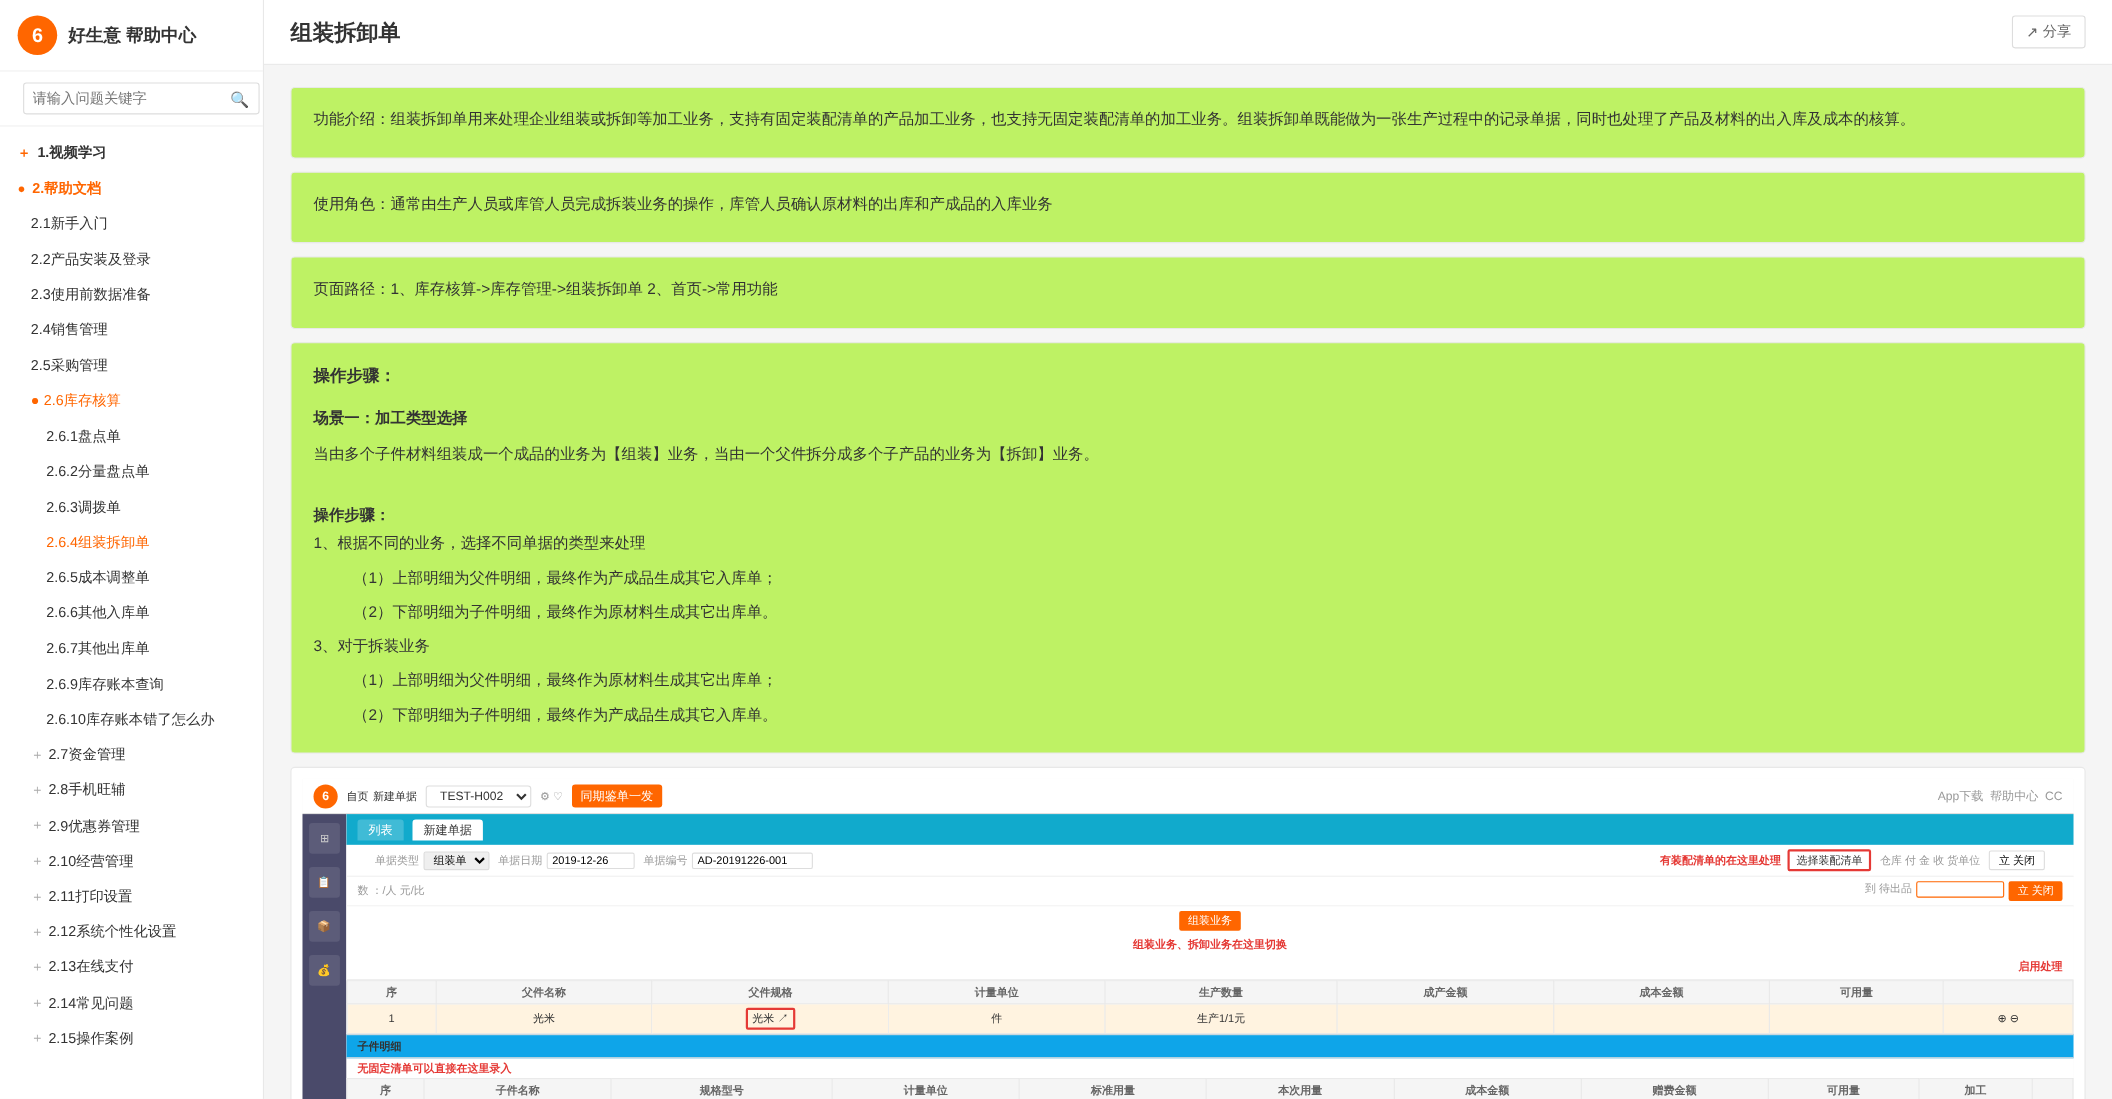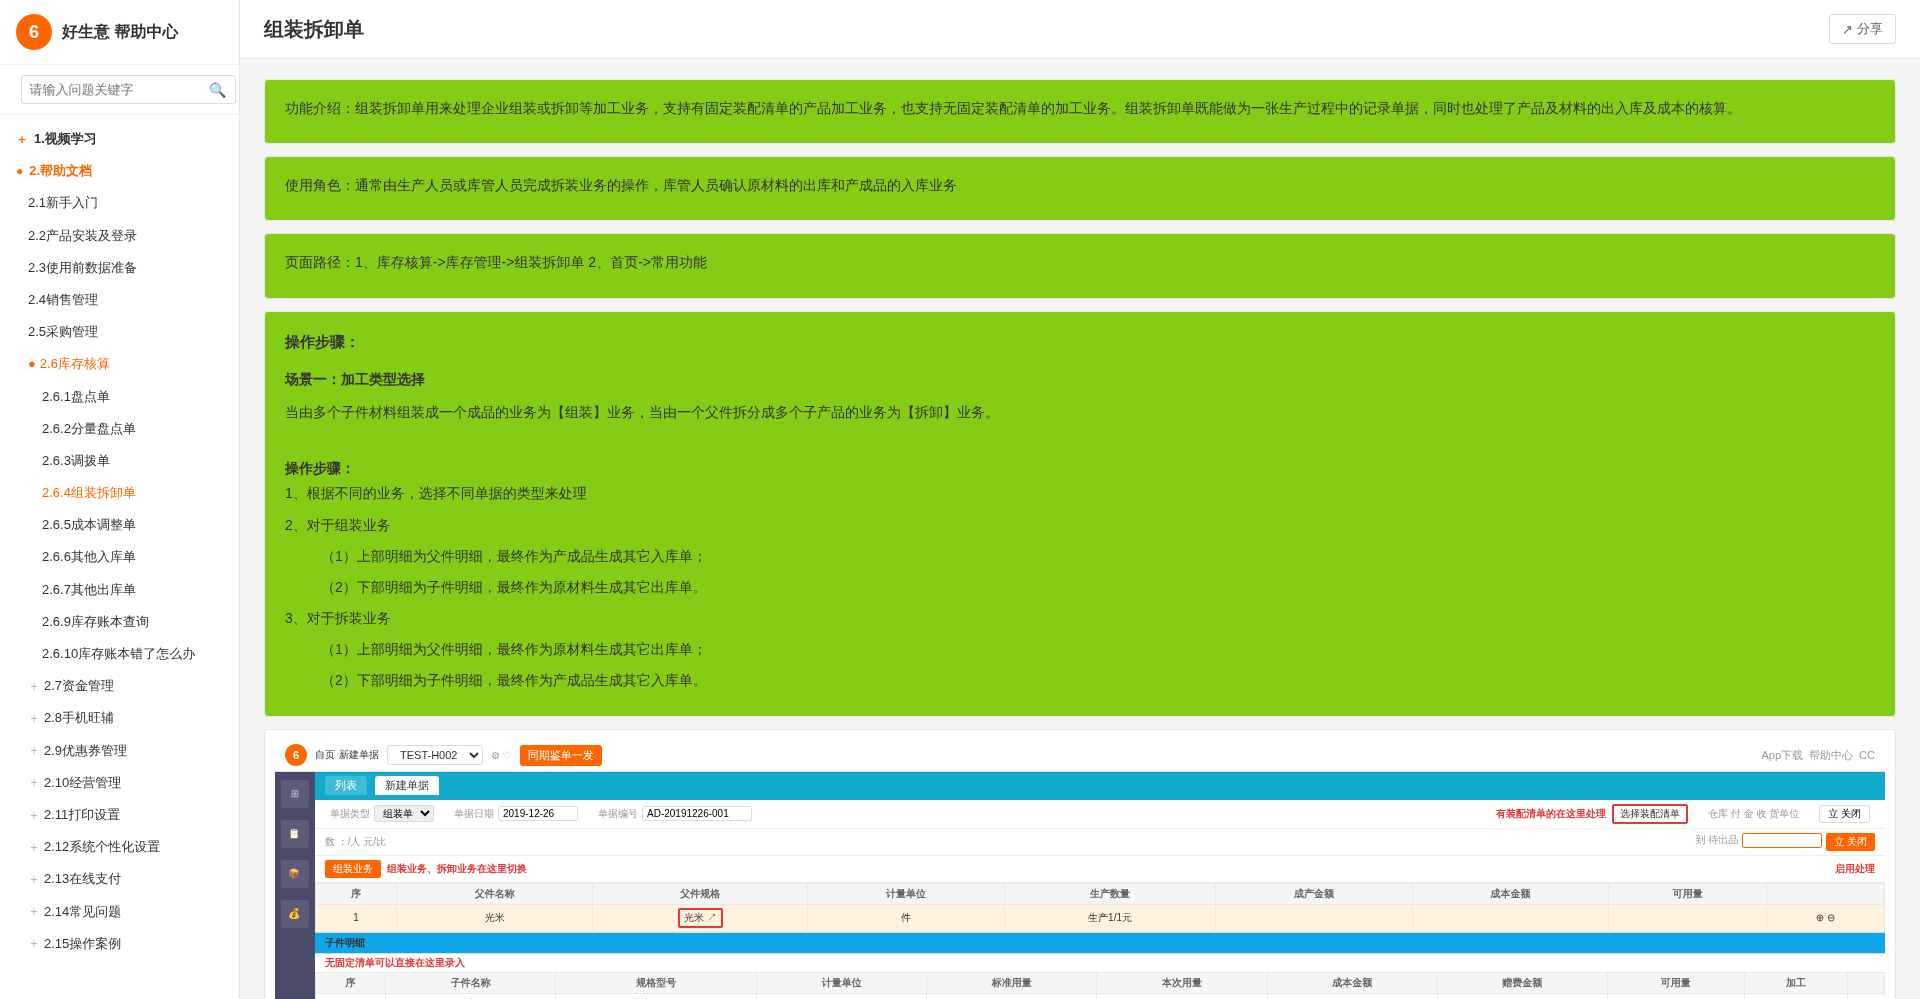--- a/index.html
+++ b/index.html
@@ -127,21 +127,21 @@
       font-size: 13px;
       color: #666;
     }
     .main-content {
       flex: 1;
       overflow-y: auto;
       padding: 20px 24px;
       background: #f5f5f5;
     }
     .content-card {
-      background: #84cc16;
+      background: #bef264;
       border: 1px solid #e8e8e8;
       border-radius: 4px;
       padding: 16px 20px;
       margin-bottom: 12px;
       line-height: 1.8;
       font-size: 14px;
       color: #333;
     }
     .content-card p { margin-bottom: 6px; }
     .steps-title {
@@ -255,22 +255,22 @@
       border-radius: 3px 3px 0 0;
       font-size: 11px;
     }
     .app-tab.active {
       background: #fff;
       color: #333;
     }
     .app-form-header {
       display: flex;
       align-items: center;
-      padding: 4px 15px;
-      gap: 20px;
+      padding: 4px 26px;
+      gap: 8px;
       background: #fff;
       border-bottom: 1px solid #eee;
       flex-wrap: wrap;
     }
     .app-field {
       display: flex;
       align-items: center;
       gap: 4px;
       font-size: 10px;
     }
@@ -282,20 +282,21 @@
       font-size: 10px;
       width: 80px;
     }
     .app-toolbar {
       display: flex;
       align-items: center;
       padding: 4px 10px;
       gap: 6px;
       background: #fff;
       border-bottom: 1px solid #eee;
+      flex-direction: column;
     }
     .app-btn-primary {
       background: #f60;
       color: #fff;
       border: none;
       border-radius: 2px;
       padding: 2px 8px;
       font-size: 10px;
     }
     .app-table {
@@ -447,21 +448,20 @@
       <p>页面路径：1、库存核算-&gt;库存管理-&gt;组装拆卸单 2、首页-&gt;常用功能</p>
     </div>
 
     <div class="content-card">
       <div class="steps-title">操作步骤：</div>
       <div class="scene-title">场景一：加工类型选择</div>
       <p>当由多个子件材料组装成一个成品的业务为【组装】业务，当由一个父件拆分成多个子产品的业务为【拆卸】业务。</p>
       <br>
       <div class="bold">操作步骤：</div>
       <p class="step-item">1、根据不同的业务，选择不同单据的类型来处理</p>
-      <p class="step-item">2、对于组装业务</p>
       <p class="step-item indent-2">（1）上部明细为父件明细，最终作为产成品生成其它入库单；</p>
       <p class="step-item indent-2">（2）下部明细为子件明细，最终作为原材料生成其它出库单。</p>
       <p class="step-item">3、对于拆装业务</p>
       <p class="step-item indent-2">（1）上部明细为父件明细，最终作为原材料生成其它出库单；</p>
       <p class="step-item indent-2">（2）下部明细为子件明细，最终作为产成品生成其它入库单。</p>
     </div>
 
     <div class="screenshot-container">
       <div class="app-screenshot">
 

